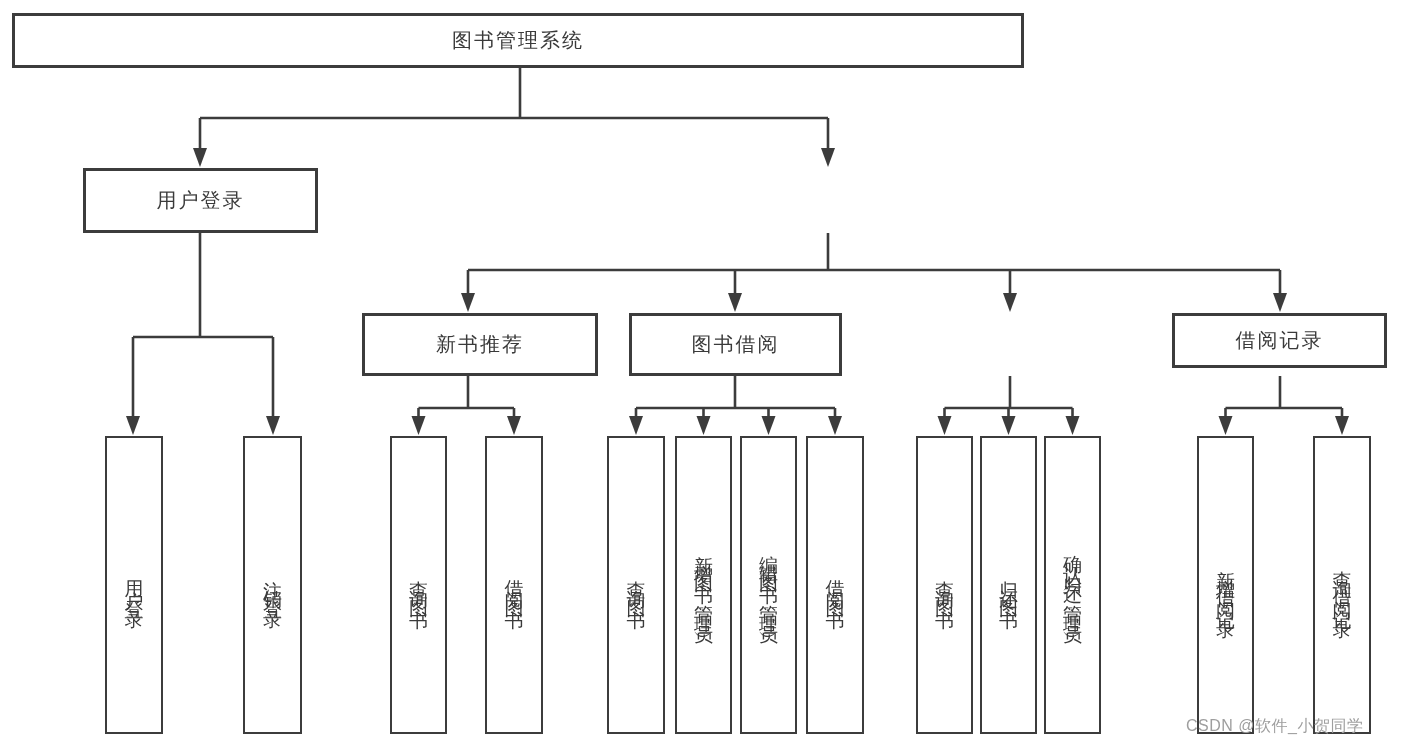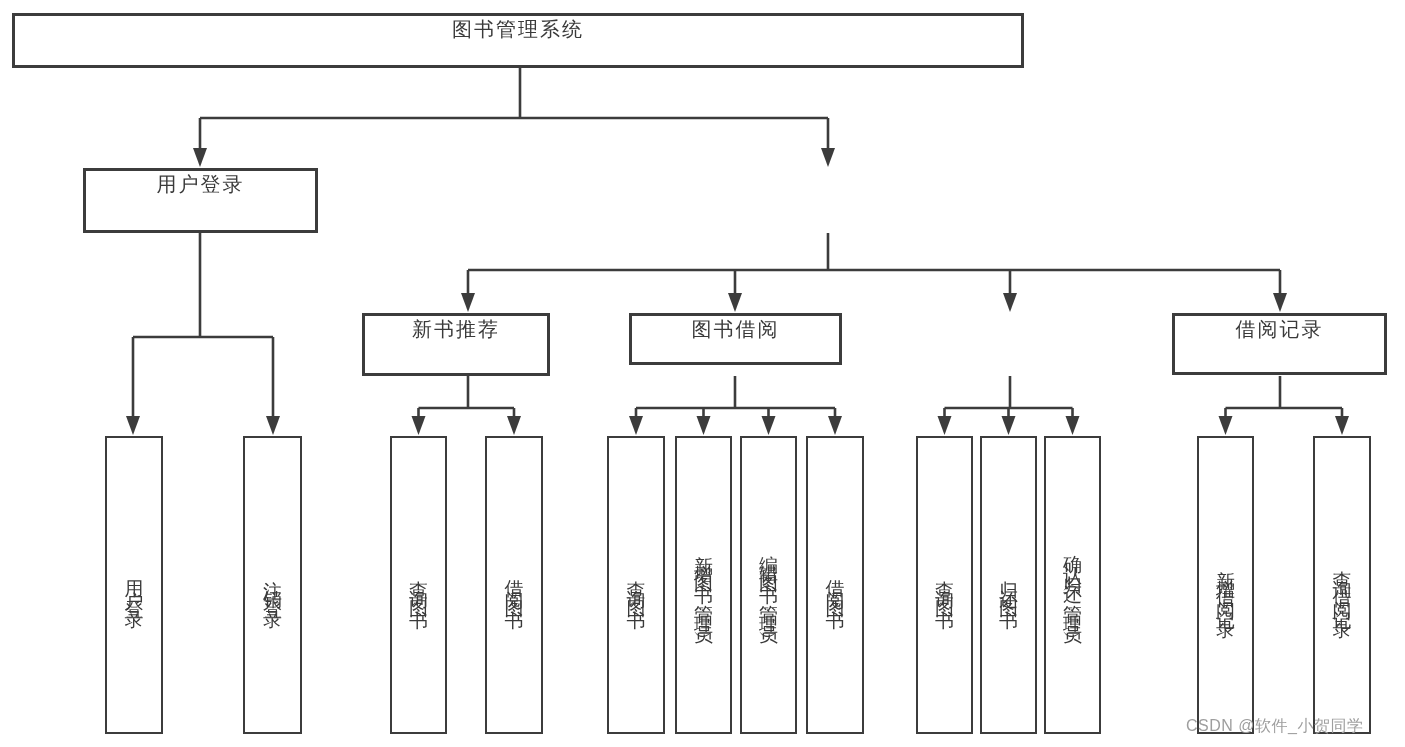--- a/index.html
+++ b/index.html
@@ -15,21 +15,21 @@
     position: absolute;
     left: 0; top: 0;
     width: 1405px; height: 747px;
   }
   .hbox {
     position: absolute;
     box-sizing: border-box;
     border: 3px solid #3c3c3c;
     background: #ffffff;
     display: flex;
-    align-items: flex-start;
+    align-items: center;
     justify-content: center;
     color: #3a3a3a;
     font-size: 20px;
     letter-spacing: 2px;
     white-space: nowrap;
   }
   .leaf {
     position: absolute;
     box-sizing: border-box;
     top: 436px;
@@ -108,27 +108,27 @@
   </svg>
 
   <div class="hbox" style="left:12px; top:13px; width:1012px; height:55px;">
     <span>图书管理系统</span>
   </div>
 
   <div class="hbox" style="left:83px; top:168px; width:235px; height:65px;">
     <span>用户登录</span>
   </div>
 
-  <div class="hbox" style="left:362px; top:313px; width:188px; height:63px;">
+  <div class="hbox" style="left:362px; top:313px; width:236px; height:63px;">
     <span>新书推荐</span>
   </div>
-  <div class="hbox" style="left:629px; top:313px; width:213px; height:52px;">
+  <div class="hbox" style="left:629px; top:313px; width:213px; height:63px;">
     <span>图书借阅</span>
   </div>
-  <div class="hbox" style="left:1172px; top:313px; width:215px; height:62px;">
+  <div class="hbox" style="left:1172px; top:313px; width:215px; height:55px;">
     <span>借阅记录</span>
   </div>
 
   <div class="leaf" style="left:105px; width:58px;">
     <span>用户登录</span>
   </div>
   <div class="leaf" style="left:243px; width:59px;">
     <span>注销登录</span>
   </div>
   <div class="leaf" style="left:390px; width:57px;">

